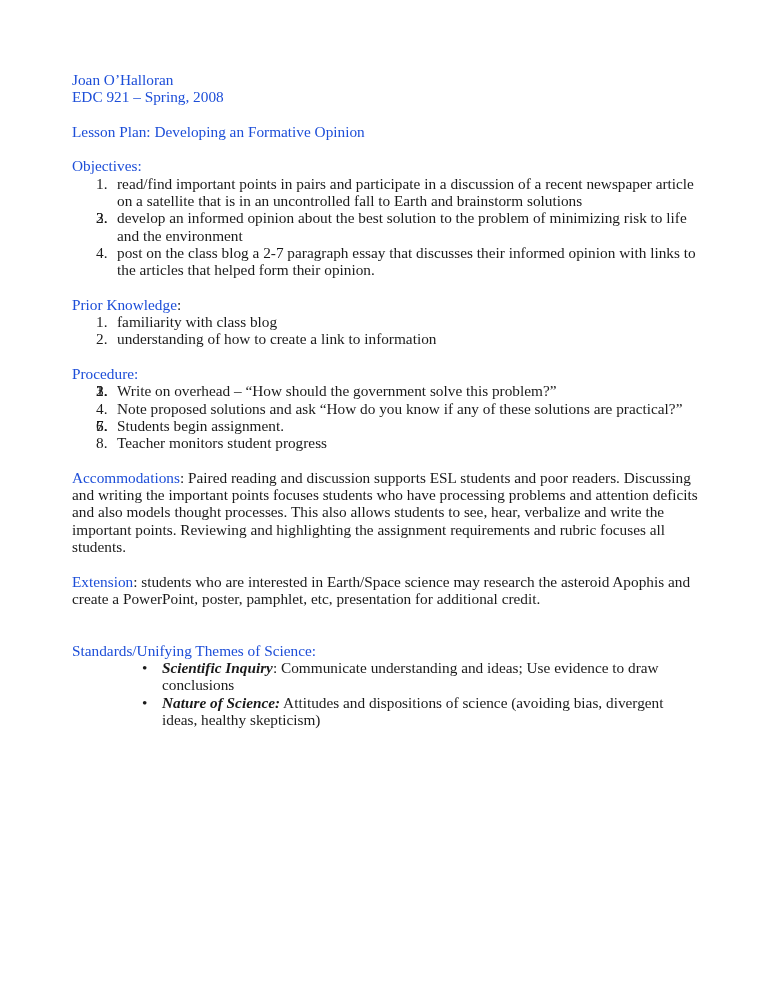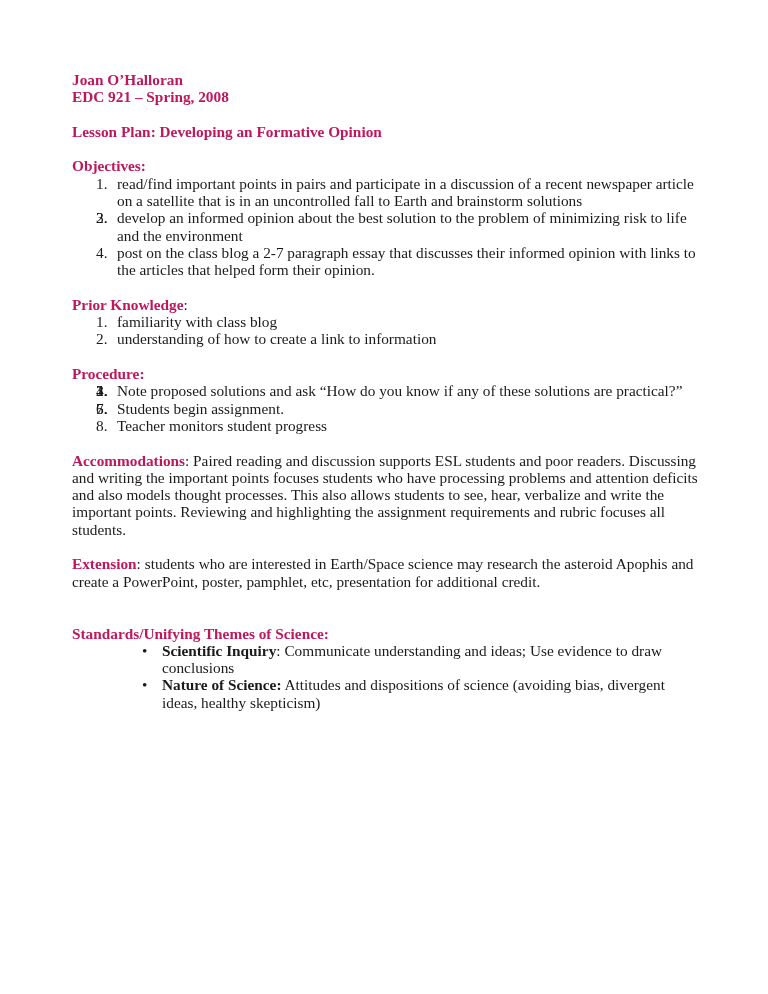--- a/index.html
+++ b/index.html
@@ -3,29 +3,29 @@
   <meta charset="utf-8">
   <style>
     html, body { margin: 0; padding: 0; background: #ffffff; }
     body {
       width: 768px; height: 994px; overflow: hidden; position: relative;
       font-family: "Liberation Serif", "DejaVu Serif", serif;
       font-size: 15.3px; line-height: 17.3px; color: #1a1a1a;
     }
     .page { position: absolute; left: 72px; top: 71px; width: 630px; }
     p { margin: 0; }
-    .b { font-weight: bold; color: #be185d; }
+    .b { font-weight: normal; color: #1d4ed8; }
     .gap { height: 17.3px; }
     ol.num { margin: 0; padding: 0; list-style: none; }
     ol.num li { position: relative; padding-left: 45px; }
     ol.num li .n { position: absolute; left: 24px; top: 0; }
     ul.bul { margin: 0; padding: 0; list-style: none; }
     ul.bul li { position: relative; padding-left: 90px; }
     ul.bul li .dot { position: absolute; left: 70px; top: 0; }
-    .bi { font-weight: bold; }
+    .bi { font-weight: bold; font-style: italic; }
   </style>
 </head>
 <body>
 
 <div class="page">
 
   <p class="b">Joan O’Halloran</p>
   <p class="b">EDC 921 – Spring, 2008</p>
   <div class="gap"></div>
   <p class="b">Lesson Plan:  Developing an Formative Opinion</p>
@@ -49,21 +49,21 @@
       <li><span class="n">2.</span><span>understanding of how to create a link to information</span></li>
     </ol>
   </section>
   <div class="gap"></div>
 
   <section>
     <p class="b">Procedure:</p>
     <ol class="num">
       <li><span class="n">1.</span></li>
       <li><span class="n">2.</span></li>
-      <li><span class="n">3.</span></li>
+      <li><span class="n">3.</span><span>Write on overhead – “How should the government solve this problem?”</span></li>
       <li><span class="n">4.</span><span>Note proposed solutions and ask “How do you know if any of these solutions are practical?”</span></li>
       <li><span class="n">5.</span></li>
       <li><span class="n">6.</span></li>
       <li><span class="n">7.</span><span>Students begin assignment.</span></li>
       <li><span class="n">8.</span><span>Teacher monitors student progress</span></li>
     </ol>
   </section>
   <div class="gap"></div>
 
   <p><span class="b">Accommodations</span><span>:  Paired reading and discussion supports ESL students and poor readers.  Discussing and writing the important points focuses students who have processing problems and attention deficits and also models thought processes.  This also allows students to see, hear, verbalize and write the important points.  Reviewing and highlighting the assignment requirements and rubric focuses all students.</span></p>

